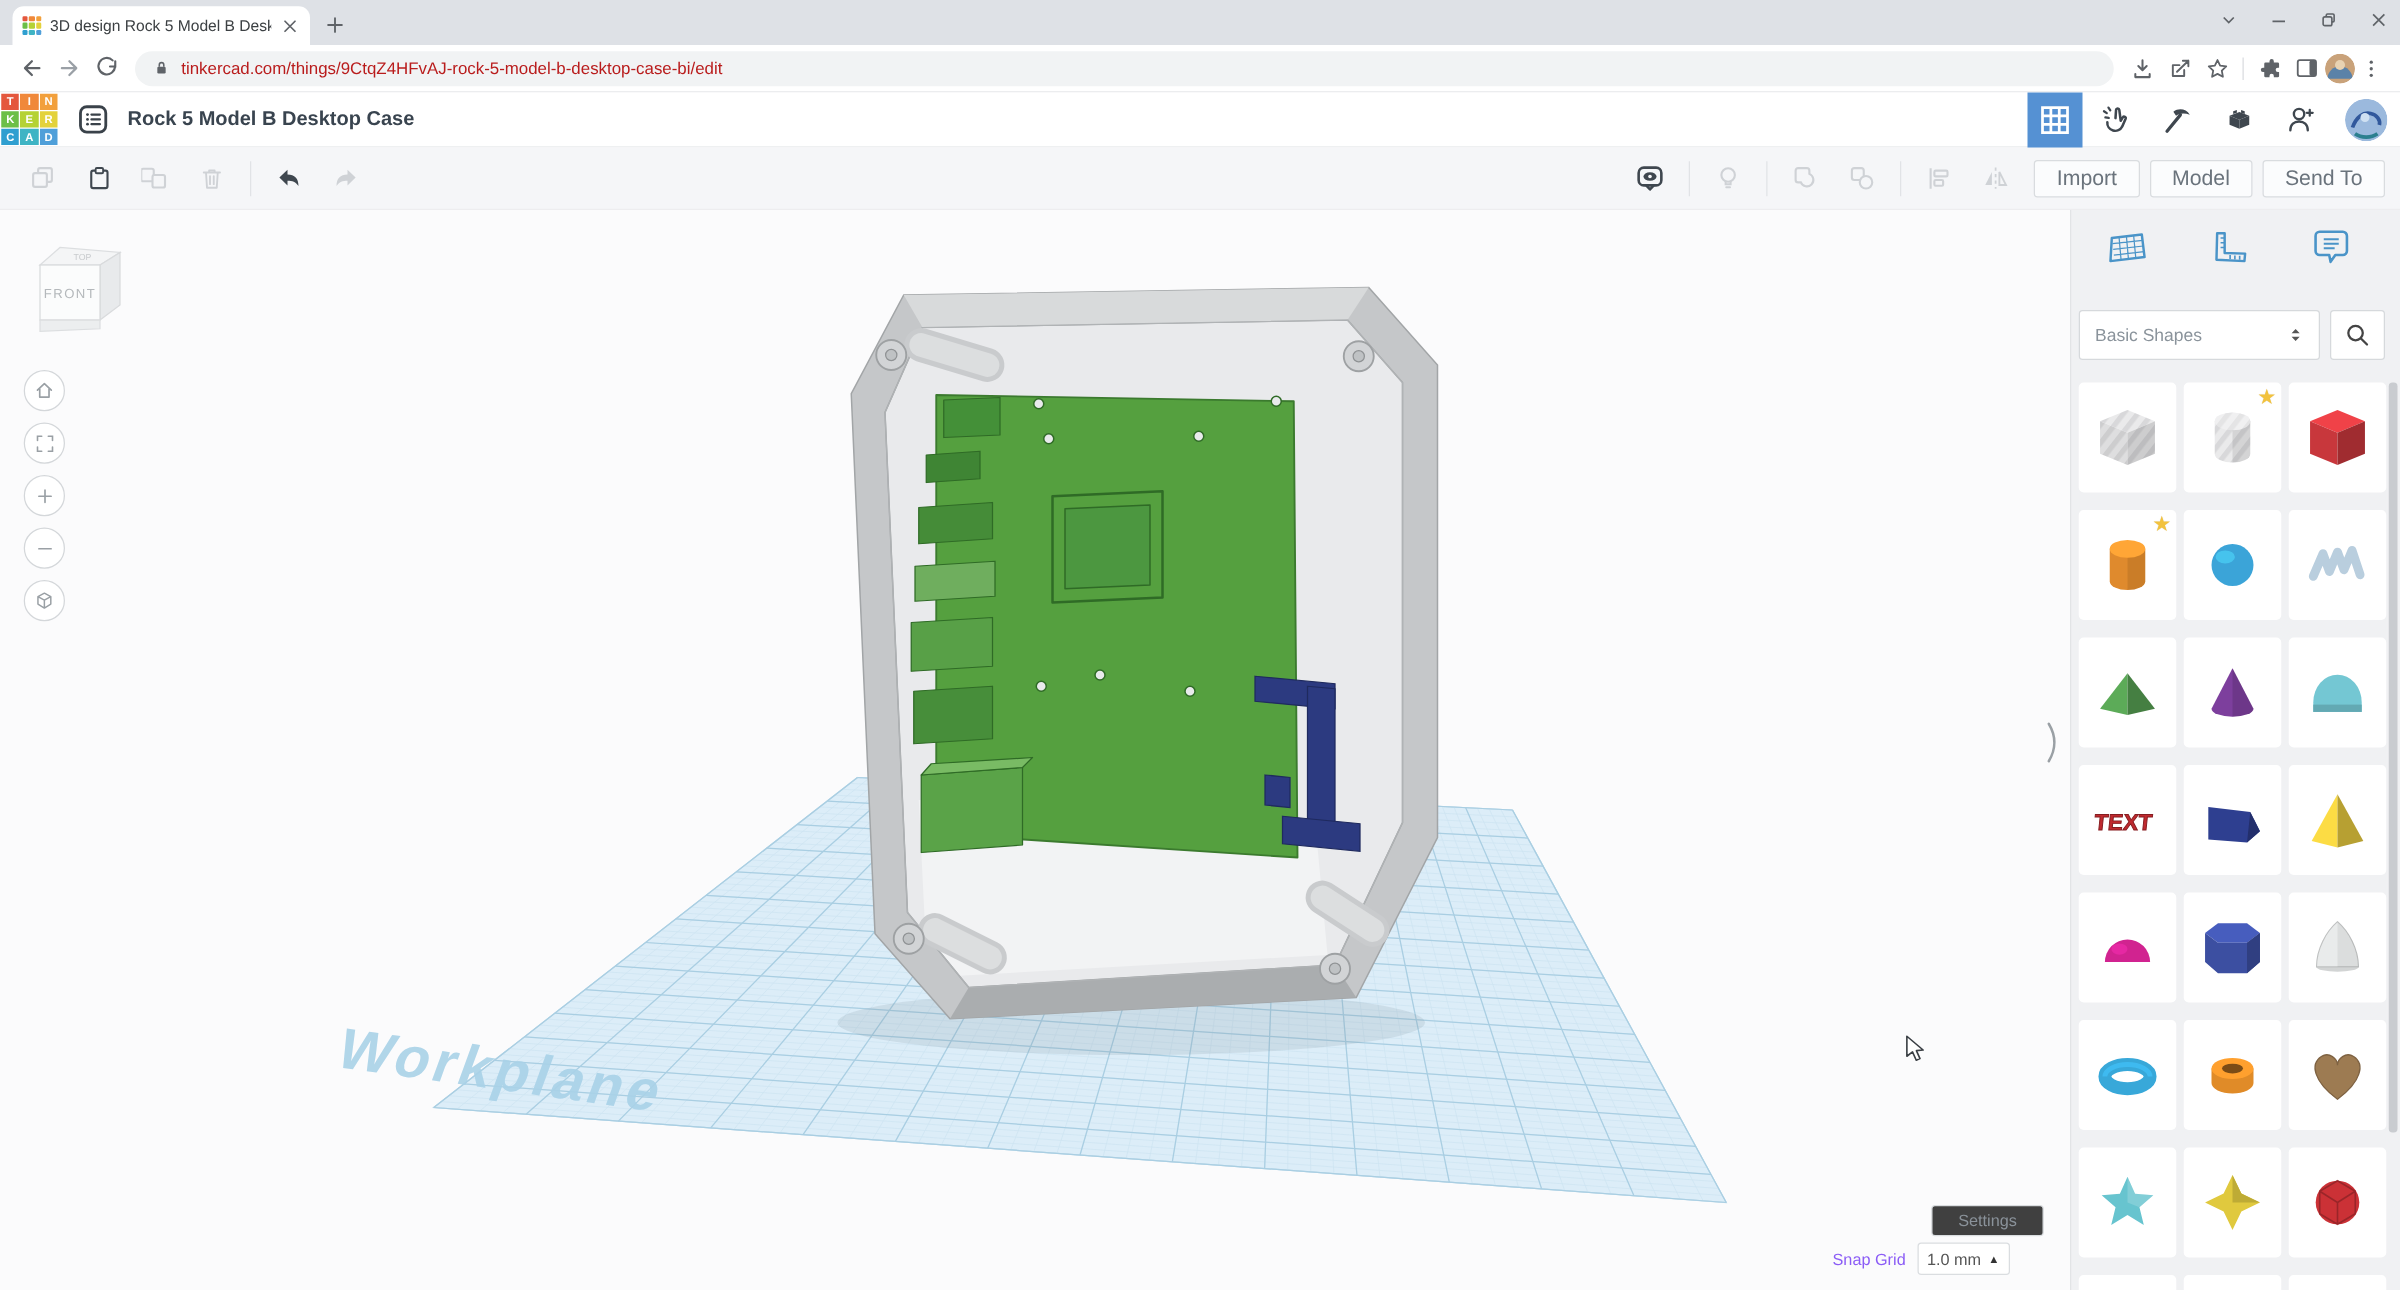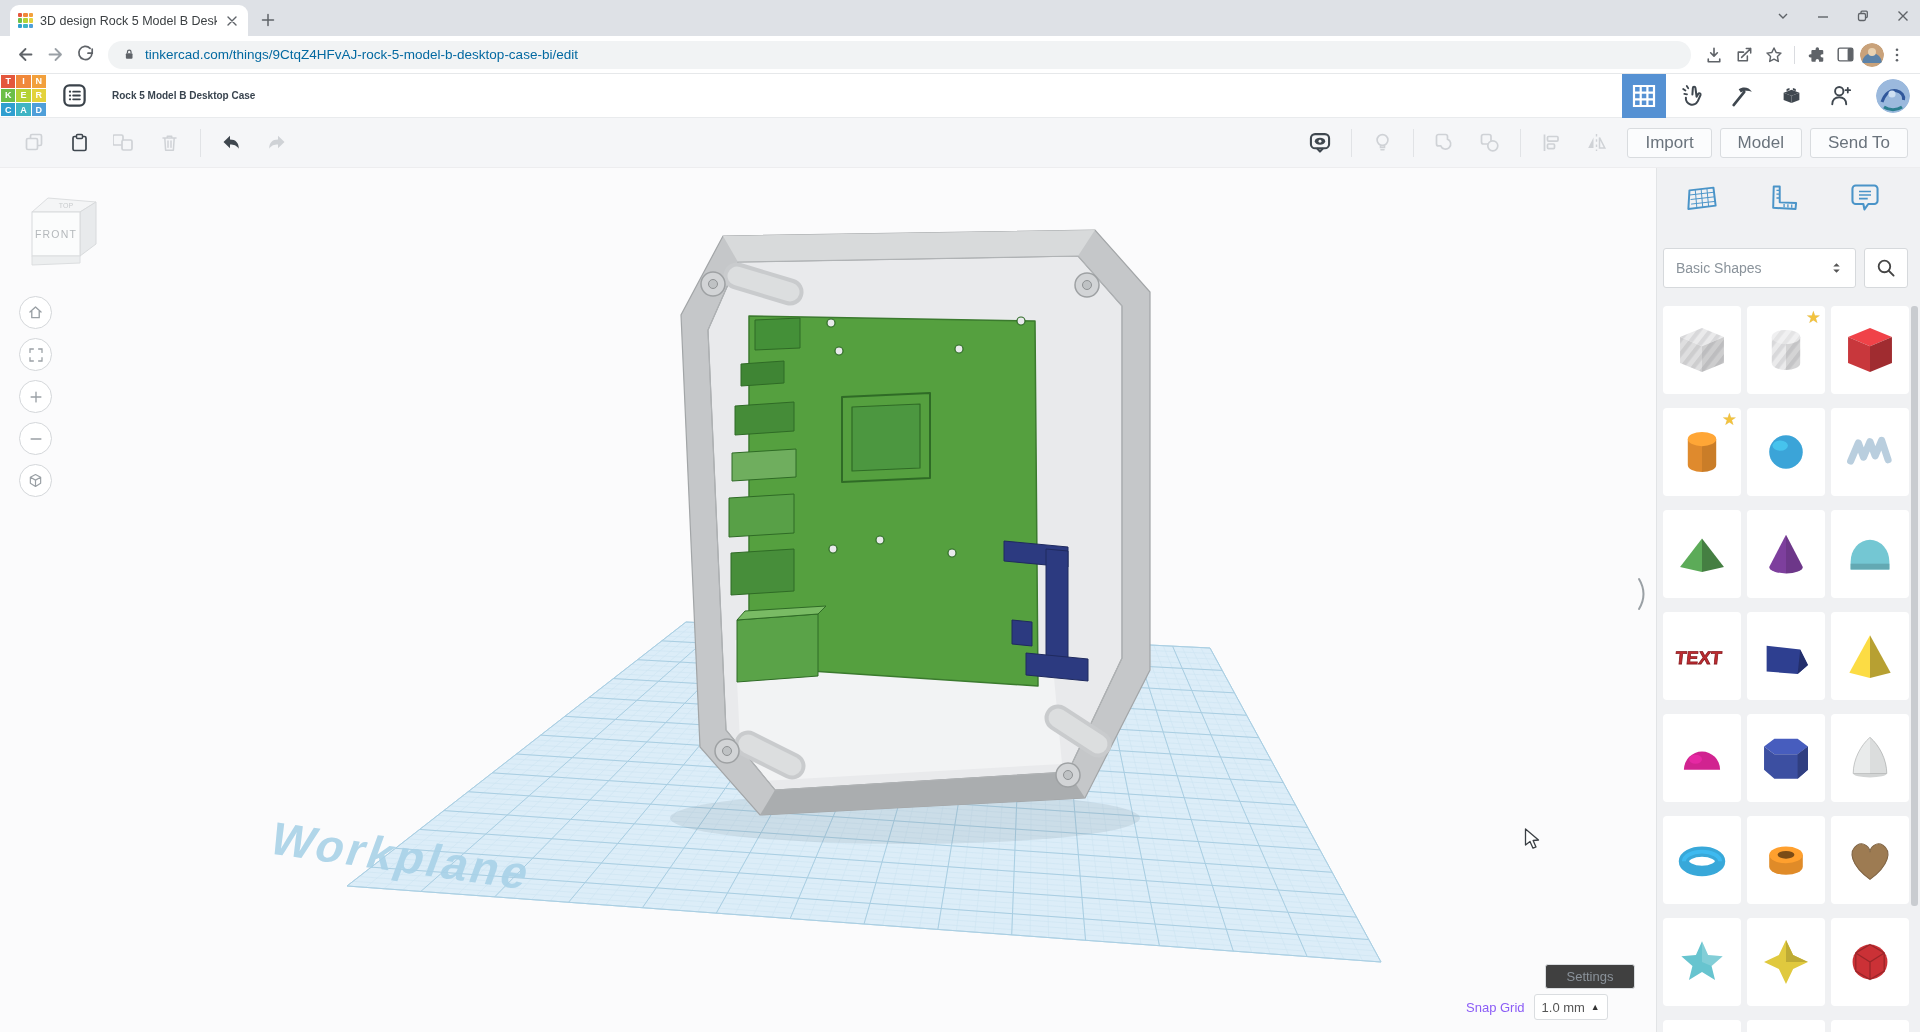--- a/index.html
+++ b/index.html
@@ -10,29 +10,29 @@
 .tabstrip{height:36px;background:#dee1e6;display:flex;align-items:flex-end;position:relative}
 .tab{width:238px;height:31px;background:#fff;border-radius:9px 9px 0 0;margin-left:10px;display:flex;align-items:center;padding:0 8px;gap:7px}
 .favicon{width:15px;height:15px;display:grid;grid-template-columns:repeat(3,1fr);grid-auto-rows:1fr;gap:1px;flex:none}
 .favicon span{display:block;border-radius:1px}
 .tab-title{font-size:12.5px;color:#3c4043;white-space:nowrap;overflow:hidden;flex:1}
 .icbtn{display:flex;align-items:center;justify-content:center;flex:none}
 .newtab{margin-left:12px;margin-bottom:8px}
 .win-controls{position:absolute;right:10px;top:0;height:32px;display:flex;align-items:center;gap:26px}
 .addressbar{height:38px;background:#fff;display:flex;align-items:center;padding:0 10px;border-bottom:1px solid #e6e8ea}
 .urlpill{flex:1;height:28px;background:#f1f3f4;border-radius:14px;display:flex;align-items:center;padding:0 12px;gap:7px;margin:0 8px}
-.url-text{font-size:13.5px;color:#0369a1;white-space:nowrap}
+.url-text{font-size:13.5px;color:#b91c1c;white-space:nowrap}
 .addr-div{width:1px;height:18px;background:#dadce0;margin:0 5px}
 .avatar-sm{width:24px;height:24px;border-radius:50%;overflow:hidden;flex:none}
 
 .tc-header{height:44px;background:#fff;display:flex;align-items:center;border-bottom:1px solid #e9ebed}
 #tc-logo{width:47px;height:44px;display:grid;grid-template-columns:repeat(3,1fr);grid-auto-rows:1fr;gap:1px;padding:1px;flex:none;cursor:pointer}
 #tc-logo span{display:flex;align-items:center;justify-content:center;color:#fff;font-size:9px;font-weight:bold}
 .props-btn{margin-left:14px;background:none;border:none;cursor:pointer}
-.doc-title{margin-left:24px;font-size:10px;font-weight:700;color:#39444f}
+.doc-title{margin-left:14px;font-size:16px;font-weight:700;color:#39444f}
 .header-right{margin-left:auto;display:flex;align-items:center;height:100%}
 .mode-btn{width:44px;height:44px;background:var(--accent,#5591d3);display:flex;align-items:center;justify-content:center}
 .hdr-ic{width:50px;height:44px;display:flex;align-items:center;justify-content:center;color:#3f474f}
 .avatar-lg{width:34px;height:34px;border-radius:50%;overflow:hidden;margin:0 10px;flex:none}
 
 .toolbar{height:50px;background:#f5f6f8;display:flex;align-items:center;padding:0 12px;border-bottom:1px solid #ededef}
 .tb-ic{margin:0 11px;color:#3f474f}
 .tb-ic.dis{color:#cfd2d6}
 .tb-sep{width:1px;height:28px;background:#e1e3e6;margin:0 8px}
 .tb-right{margin-left:auto;display:flex;align-items:center}

